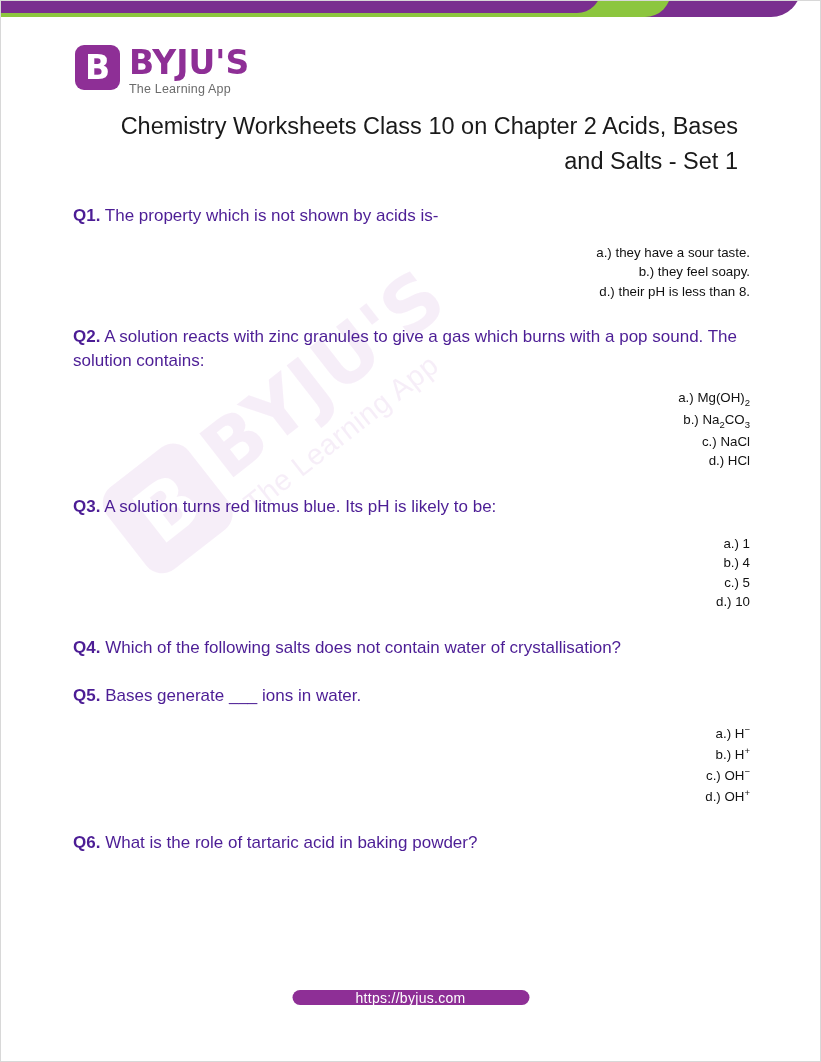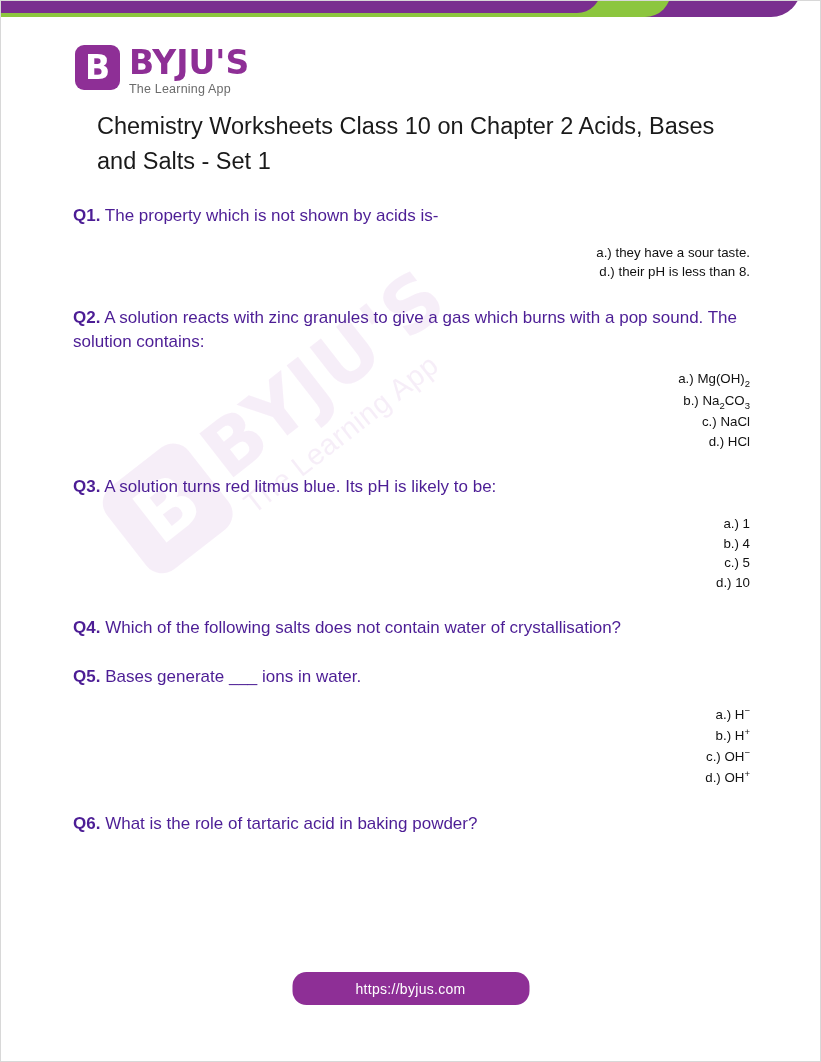--- a/index.html
+++ b/index.html
@@ -162,21 +162,21 @@
   
   .content {
     position: absolute;
     left: 0;
     top: 0;
     width: 821px;
     z-index: 4;
   }
   .doc-title {
     margin: 108px 84px 0 96px;
-    text-align: left;
+    text-align: right;
     font-size: 23.5px;
     color: #1a1a1a;
     line-height: 1.5;
     font-weight: normal;
     font-family: "Liberation Sans", sans-serif;
   }
 
   .qa-block {
     margin: 0 72px 0 72px;
   }
@@ -202,21 +202,21 @@
     font-size: 9.5px;
   }
 
   
   .footer-btn {
     position: absolute;
     left: 50%;
     transform: translateX(-50%);
     bottom: 56px;
     width: 237px;
-    height: 33px;
+    height: 15px;
     border-radius: 14px;
     background: #8e2f96;
     color: #ffffff;
     font-size: 14px;
     display: flex;
     align-items: center;
     justify-content: center;
     letter-spacing: 0.3px;
     z-index: 6;
     text-decoration: none;
@@ -256,20 +256,21 @@
 
     <div class="qa-block">
 
       <div>
         <div class="question">
           <span class="qnum">Q1.</span>
           <span>The property which is not shown by acids is-</span>
         </div>
         <div class="options">
           <div class="option">a.) they have a sour taste.</div>
+          <div class="option">b.) they feel soapy.</div>
           <div class="option">d.) their pH is less than 8.</div>
         </div>
       </div>
 
       <div>
         <div class="question">
           <span class="qnum">Q2.</span>
           <span>A solution reacts with zinc granules to give a gas which burns with a pop sound. The solution contains:</span>
         </div>
         <div class="options">

